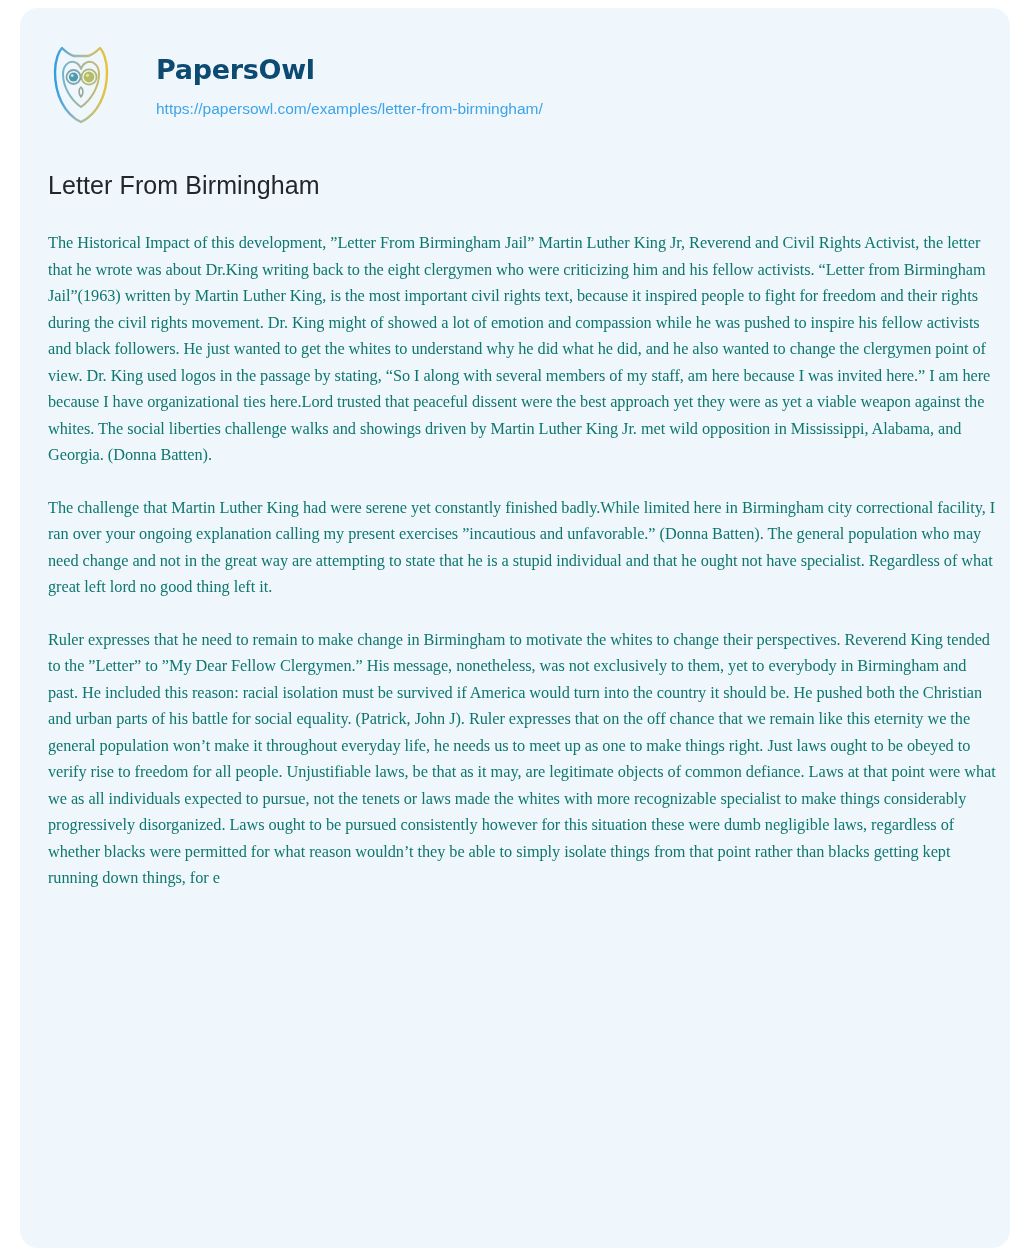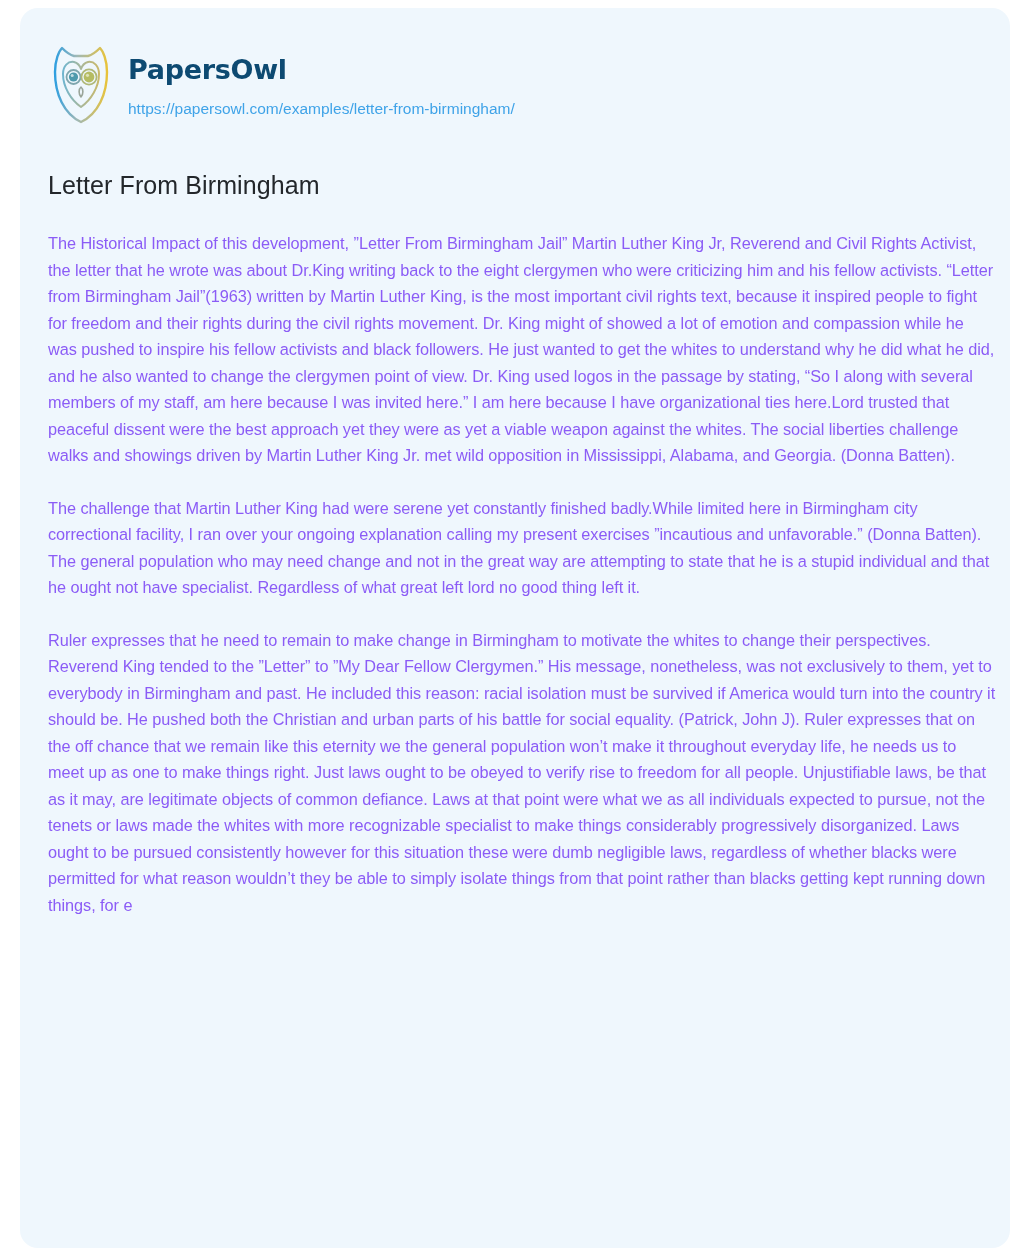--- a/index.html
+++ b/index.html
@@ -25,20 +25,21 @@
     border-radius: 18px;
     box-sizing: border-box;
     overflow: hidden;
   }
 
   
   .brand-header {
     display: flex;
     align-items: center;
     padding: 34px 12px 0 28px;
+    gap: 28px;
   }
 
   .owl-logo {
     width: 66px;
     height: 84px;
     flex: 0 0 auto;
     margin-right: 14px;
   }
 
   .brand-text {
@@ -78,24 +79,24 @@
     color: #23272b;
     margin: 45px 0 0 0;
     letter-spacing: 0.1px;
   }
 
   .article-body {
     margin-top: 30px;
   }
 
   .article-body p {
-    font-family: Liberation Sans, sans-serif;
+    font-family: Liberation Serif, serif;
     font-size: 16.3px;
     line-height: 26.5px;
-    color: #8b5cf6;
+    color: #0f766e;
     margin: 0 0 26px 0;
     text-align: left;
     letter-spacing: -0.05px;
   }
 
   .article-body p:last-child {
     margin-bottom: 17px;
   }
 </style>
 </head>

